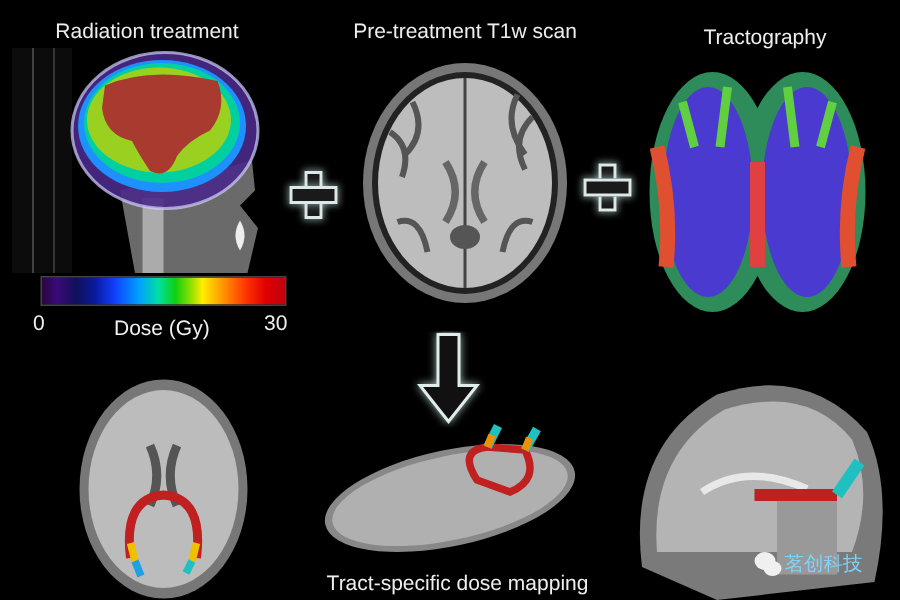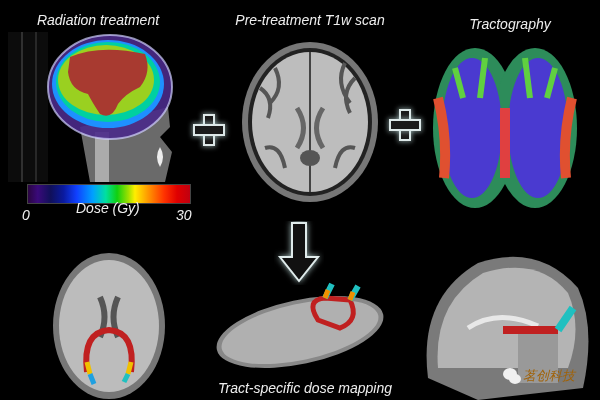--- a/index.html
+++ b/index.html
@@ -1,26 +1,26 @@
 <!DOCTYPE html>
 <html><head>
 <meta charset="utf-8">
 <style>
   html, body { margin:0; padding:0; background:#000; }
   body { width:600px; height:400px; position:relative; overflow:hidden; font-family:"Liberation Sans", sans-serif; color:#f2f2f2; }
-  .abs { position:absolute;font-style:italic; }
+  .abs { position:absolute; }
   .title { font-size:14px; color:#eeeeee; text-align:center; white-space:nowrap; }
   .panel { position:absolute; overflow:hidden; }
   .plus { position:absolute; width:32px; height:32px; }
   .plus::before, .plus::after { content:""; position:absolute; background:#1a1a1a; border:2px solid #dde8e8; box-shadow:0 0 5px 1px rgba(200,230,230,0.55); }
   .plus::before { left:10px; top:0; width:8px; height:28px; }
   .plus::after { left:0; top:10px; width:28px; height:8px; }
   .cbar { background:linear-gradient(to right,#2a0540 0%,#3a0a7a 6%,#10105a 14%,#0a1aa0 22%,#1040ff 30%,#00a0ff 40%,#00e0a0 48%,#10d010 55%,#a0e000 62%,#ffee00 66%,#ff9900 74%,#ff3300 84%,#e00000 92%,#c00010 100%); border:1px solid #444; }
   .cbar-label { font-size:14px; color:#f0f0f0; }
-  .watermark { font-size:13px; color:#a16207; }
+  .watermark { font-size:13px; color:#7dd3fc; }
 </style>
 </head>
 <body>
 
 <div class="abs title" style="left:8px; top:12px; width:180px;">Radiation treatment</div>
 <div class="abs title" style="left:210px; top:12px; width:200px;">Pre-treatment T1w scan</div>
 <div class="abs title" style="left:440px; top:16px; width:140px;text-align:center;">Tractography</div>
 
 <div class="panel" style="left:0; top:32px; width:185px; height:150px;">
   <svg width="185" height="150" viewBox="0 0 185 150">
@@ -36,21 +36,21 @@
     <ellipse cx="108" cy="52" rx="56" ry="44" fill="#1e90ff"></ellipse>
     <ellipse cx="108" cy="50" rx="52" ry="40" fill="#00d0a0"></ellipse>
     <ellipse cx="106" cy="48" rx="48" ry="35" fill="#9ad020"></ellipse>
     <path d="M70 25 Q100 12 145 22 Q152 40 140 55 Q125 62 118 72 Q112 88 100 82 Q92 70 88 62 Q70 58 68 40 Z" fill="#a83a30"></path>
     <ellipse cx="110" cy="55" rx="62" ry="52" fill="none" stroke="#d0d0ff" stroke-width="2" opacity="0.7"></ellipse>
   </svg>
 </div>
 
 <div class="abs cbar" style="left:27px; top:184px; width:162px; height:18px;"></div>
 <div class="abs cbar-label" style="left:22px; top:207px;">0</div>
-<div class="abs cbar-label" style="left:76px; top:200px;">Dose (Gy)</div>
+<div class="abs cbar-label" style="left:76px; top:210px;">Dose (Gy)</div>
 <div class="abs cbar-label" style="left:176px; top:207px;">30</div>
 
 <div class="plus" style="left:193px; top:114px;"></div>
 <div class="plus" style="left:389px; top:109px;"></div>
 
 <div class="panel" style="left:235px; top:38px; width:150px; height:165px;">
   <svg width="150" height="165" viewBox="0 0 150 165">
     <ellipse cx="75" cy="84" rx="68" ry="80" fill="#777"></ellipse>
     <ellipse cx="75" cy="84" rx="62" ry="74" fill="#222"></ellipse>
     <ellipse cx="75" cy="84" rx="58" ry="70" fill="#bdbdbd"></ellipse>

